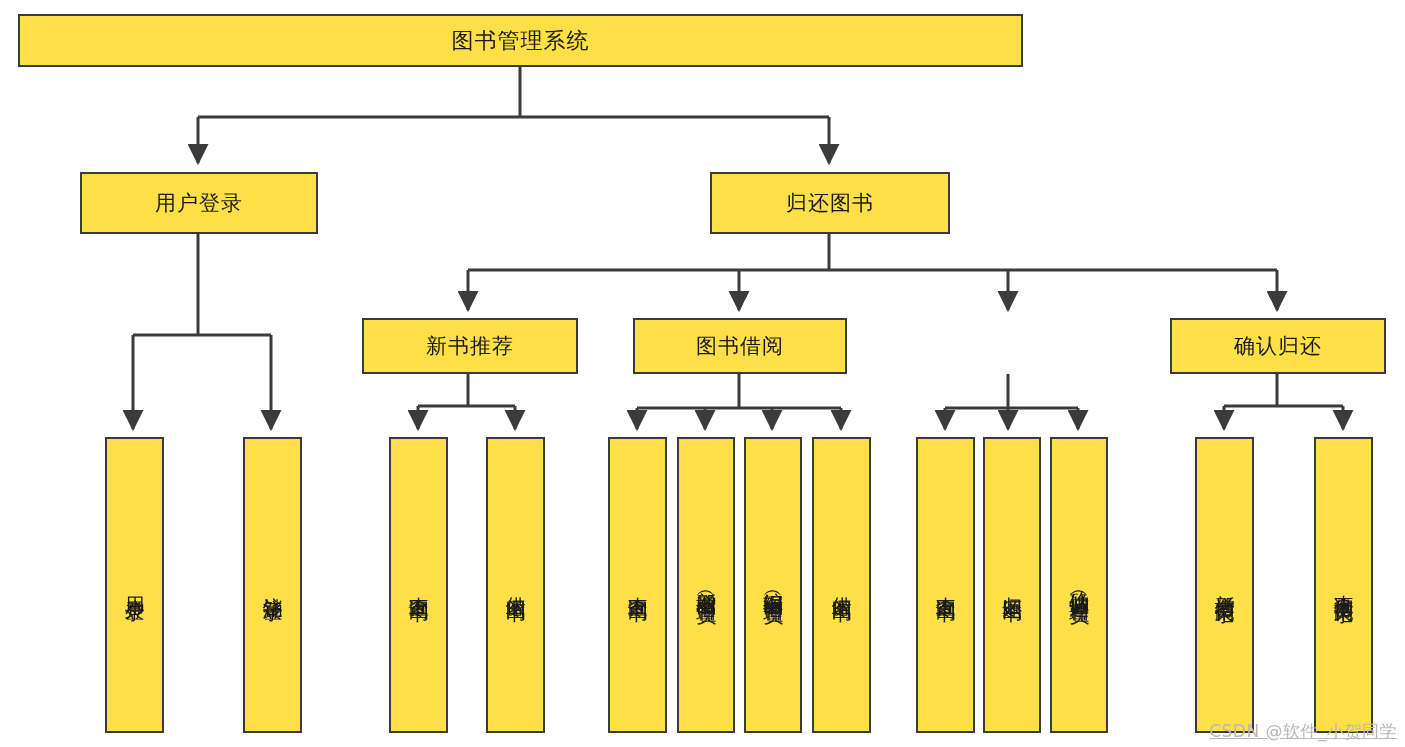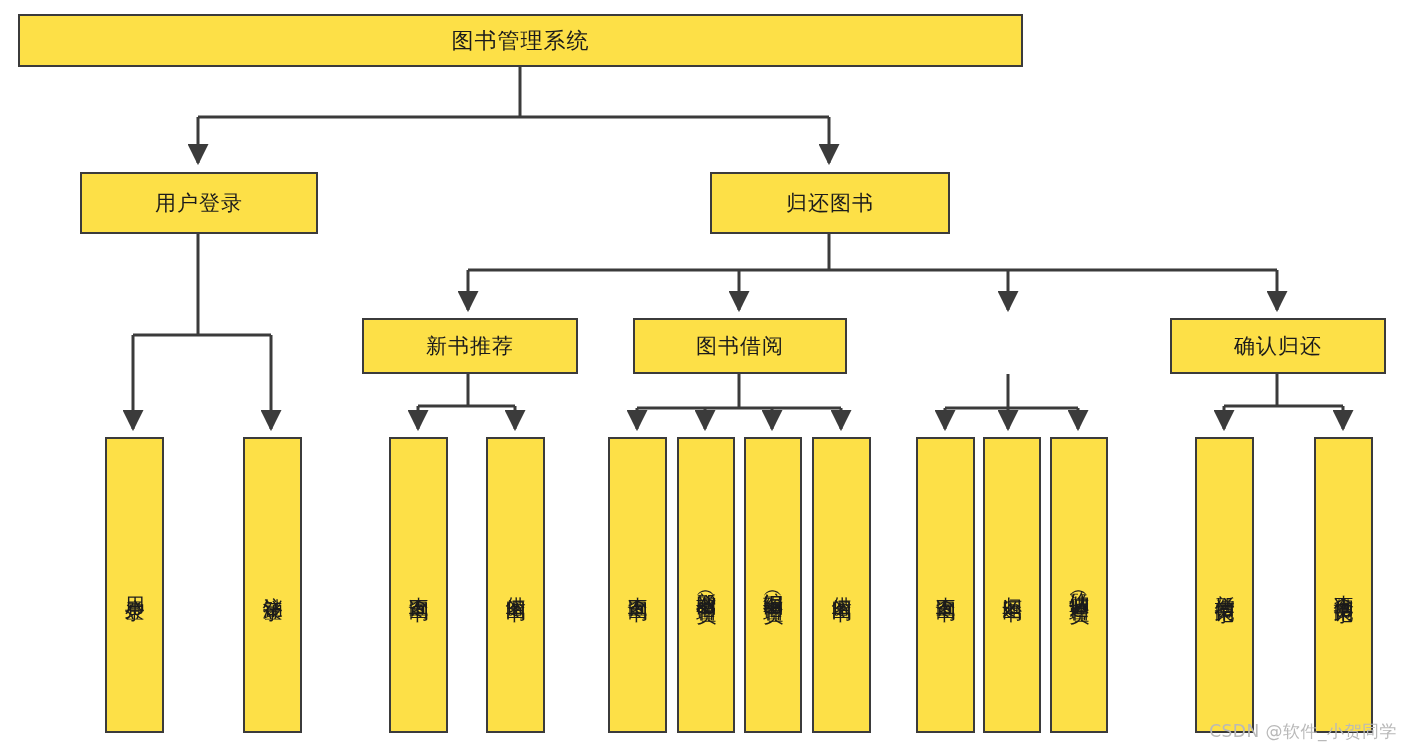--- a/index.html
+++ b/index.html
@@ -63,20 +63,21 @@
   }
   .watermark {
     position: absolute;
     right: 8px;
     bottom: 4px;
     font-size: 17px;
     color: #b9b9b9;
     letter-spacing: 0.5px;
     z-index: 5;
     white-space: nowrap;
+    text-decoration: underline;
   }
 </style>
 </head>
 <body>
 
 <div id="canvas">
 
   <svg id="edges" viewBox="0 0 1405 747" xmlns="http://www.w3.org/2000/svg">
     <defs>
       <marker id="arrow" viewBox="0 0 10 10" refX="9" refY="5" markerWidth="7" markerHeight="7" orient="auto-start-reverse">

